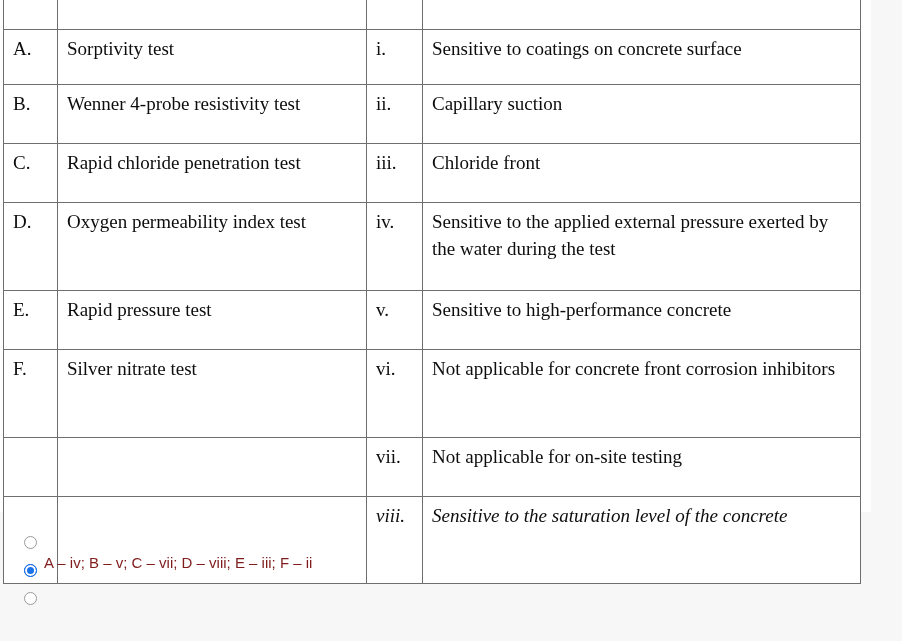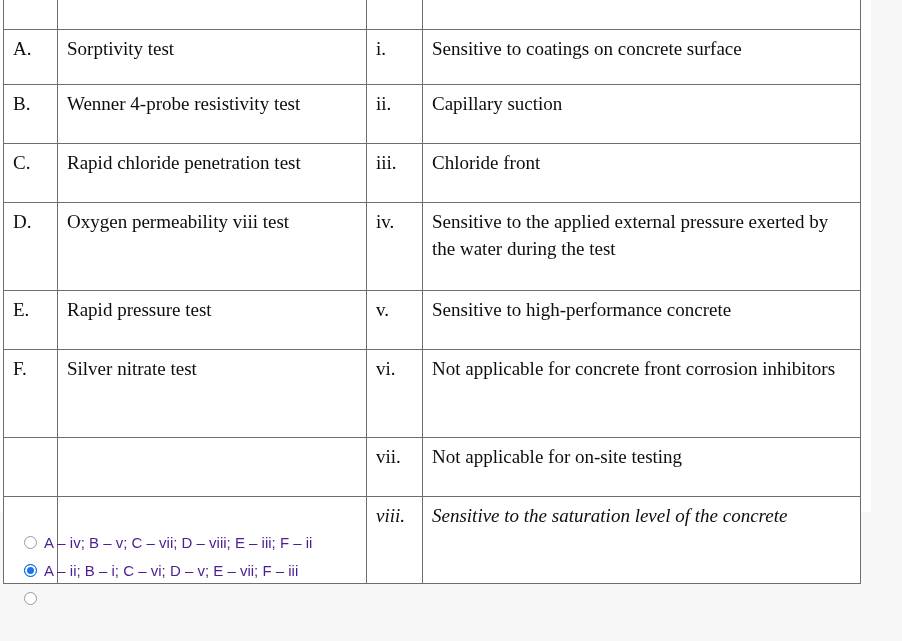--- a/index.html
+++ b/index.html
@@ -123,22 +123,23 @@
     bottom: -1px;
     border-radius: 50%;
     border: 1.5px solid #1a73e8;
     box-sizing: border-box;
   }
 
   .option-label {
     font-family: "Liberation Sans", "DejaVu Sans", sans-serif;
     font-size: 15px;
     line-height: 25px;
-    color: #4c1d95;
+    color: #7f1d1d;
     white-space: nowrap;
+    margin-top: 20px;
   }
 </style>
 </head>
 <body>
 
 <div class="page-sheet"></div>
 
 <div class="table-wrap">
   <table class="match-table">
     <colgroup>
@@ -169,21 +170,21 @@
         <td>Capillary suction</td>
       </tr>
       <tr class="row-tall">
         <td>C.</td>
         <td>Rapid chloride penetration test</td>
         <td>iii.</td>
         <td>Chloride front</td>
       </tr>
       <tr class="row-xtall">
         <td>D.</td>
-        <td>Oxygen permeability viii test</td>
+        <td>Oxygen permeability index test</td>
         <td>iv.</td>
         <td>Sensitive to the applied external pressure exerted by the water during the test</td>
       </tr>
       <tr class="row-tall">
         <td>E.</td>
         <td>Rapid pressure test</td>
         <td>v.</td>
         <td>Sensitive to high-performance concrete</td>
       </tr>
       <tr class="row-xtall">
@@ -208,18 +209,17 @@
   </table>
 </div>
 
 <div class="options">
   <div class="option-row">
     <span class="radio"></span>
     <span class="option-label">A – iv; B – v; C – vii; D – viii; E – iii; F – ii</span>
   </div>
   <div class="option-row">
     <span class="radio selected"></span>
-    <span class="option-label">A – ii; B – i; C – vi; D – v; E – vii; F – iii</span>
   </div>
   <div class="option-row">
     <span class="radio"></span>
   </div>
 </div>
 
 </body></html>

